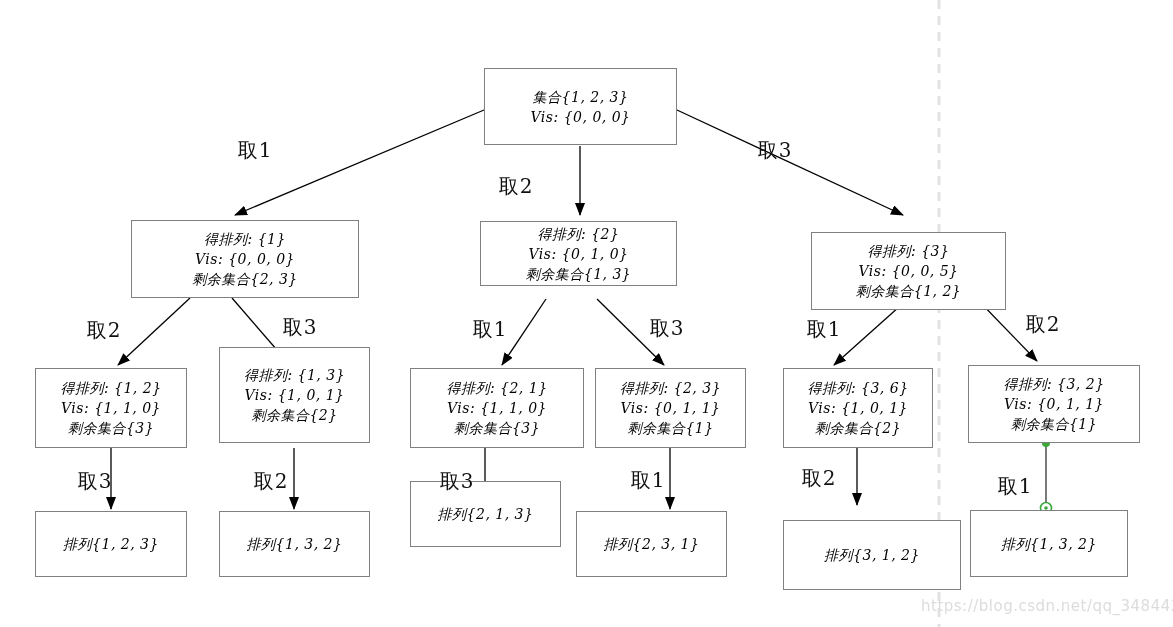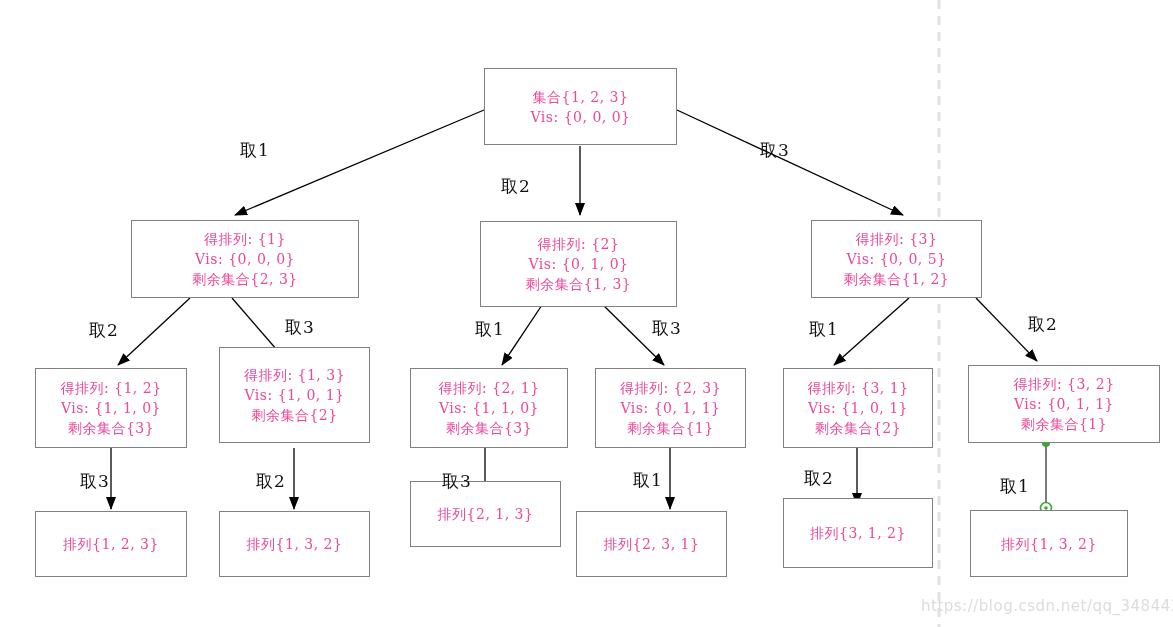--- a/index.html
+++ b/index.html
@@ -5,28 +5,29 @@
   html,body{margin:0;padding:0;background:#ffffff;}
   body{font-family:"DejaVu Serif","Liberation Serif",serif;}
   .canvas{position:relative;width:1173px;height:627px;background:#fff;overflow:hidden;}
   .edges-svg{position:absolute;left:0;top:0;width:1173px;height:627px;}
   .node{
     position:absolute;
     border:1px solid #808080;
     background:#ffffff;
     display:flex;flex-direction:column;justify-content:center;align-items:center;
     text-align:center;
-    font-size:14px;line-height:20px;color:#ec4899;
+    font-size:14px;line-height:20px;color:#000000;
     box-sizing:border-box;
     letter-spacing:0.5px;
+    font-style:italic;
   }
   .node .ln{white-space:nowrap;}
   .elabel{
     position:absolute;transform:translate(-50%,-50%);
-    font-size:17px;color:#111;white-space:nowrap;letter-spacing:1px;
+    font-size:20px;color:#111;white-space:nowrap;letter-spacing:1px;
   }
   .watermark{
     position:absolute;left:921px;top:597px;width:250px;
     font-family:"DejaVu Sans","Liberation Sans",sans-serif;
     font-size:15px;color:#dcdcdc;letter-spacing:0.5px;white-space:nowrap;
   }
 </style>
 </head>
 <body>
 
@@ -71,75 +72,75 @@
   <div class="node" style="left:484px;top:68px;width:193px;height:77px">
     <div class="ln">集合{1, 2, 3}</div>
     <div class="ln">Vis: {0, 0, 0}</div>
   </div>
 
   <div class="node" style="left:131px;top:220px;width:228px;height:78px">
     <div class="ln">得排列: {1}</div>
     <div class="ln">Vis: {0, 0, 0}</div>
     <div class="ln">剩余集合{2, 3}</div>
   </div>
-  <div class="node" style="left:480px;top:221px;width:197px;height:86px">
+  <div class="node" style="left:480px;top:221px;width:197px;height:65px">
     <div class="ln">得排列: {2}</div>
     <div class="ln">Vis: {0, 1, 0}</div>
     <div class="ln">剩余集合{1, 3}</div>
   </div>
-  <div class="node" style="left:811px;top:220px;width:171px;height:78px">
+  <div class="node" style="left:811px;top:232px;width:195px;height:78px">
     <div class="ln">得排列: {3}</div>
     <div class="ln">Vis: {0, 0, 5}</div>
     <div class="ln">剩余集合{1, 2}</div>
   </div>
 
   <div class="node" style="left:35px;top:368px;width:152px;height:80px">
     <div class="ln">得排列: {1, 2}</div>
     <div class="ln">Vis: {1, 1, 0}</div>
     <div class="ln">剩余集合{3}</div>
   </div>
   <div class="node" style="left:219px;top:347px;width:151px;height:96px">
     <div class="ln">得排列: {1, 3}</div>
     <div class="ln">Vis: {1, 0, 1}</div>
     <div class="ln">剩余集合{2}</div>
   </div>
-  <div class="node" style="left:410px;top:368px;width:158px;height:80px">
+  <div class="node" style="left:410px;top:368px;width:174px;height:80px">
     <div class="ln">得排列: {2, 1}</div>
     <div class="ln">Vis: {1, 1, 0}</div>
     <div class="ln">剩余集合{3}</div>
   </div>
   <div class="node" style="left:595px;top:368px;width:151px;height:80px">
     <div class="ln">得排列: {2, 3}</div>
     <div class="ln">Vis: {0, 1, 1}</div>
     <div class="ln">剩余集合{1}</div>
   </div>
   <div class="node" style="left:783px;top:368px;width:150px;height:80px">
-    <div class="ln">得排列: {3, 1}</div>
+    <div class="ln">得排列: {3, 6}</div>
     <div class="ln">Vis: {1, 0, 1}</div>
     <div class="ln">剩余集合{2}</div>
   </div>
-  <div class="node" style="left:968px;top:365px;width:192px;height:78px">
+  <div class="node" style="left:968px;top:365px;width:172px;height:78px">
     <div class="ln">得排列: {3, 2}</div>
     <div class="ln">Vis: {0, 1, 1}</div>
     <div class="ln">剩余集合{1}</div>
   </div>
 
   <div class="node" style="left:35px;top:511px;width:152px;height:66px">
     <div class="ln">排列{1, 2, 3}</div>
   </div>
   <div class="node" style="left:219px;top:511px;width:151px;height:66px">
     <div class="ln">排列{1, 3, 2}</div>
   </div>
   <div class="node" style="left:410px;top:481px;width:151px;height:66px">
     <div class="ln">排列{2, 1, 3}</div>
   </div>
   <div class="node" style="left:576px;top:511px;width:151px;height:66px">
     <div class="ln">排列{2, 3, 1}</div>
   </div>
-  <div class="node" style="left:783px;top:498px;width:150px;height:70px">
+  <div class="node" style="left:783px;top:520px;width:178px;height:70px">
     <div class="ln">排列{3, 1, 2}</div>
   </div>
   <div class="node" style="left:970px;top:510px;width:158px;height:67px">
     <div class="ln">排列{1, 3, 2}</div>
   </div>
 
   <div class="elabel" style="left:255px;top:150px">取1</div>
   <div class="elabel" style="left:516px;top:186px">取2</div>
   <div class="elabel" style="left:775px;top:150px">取3</div>
 

